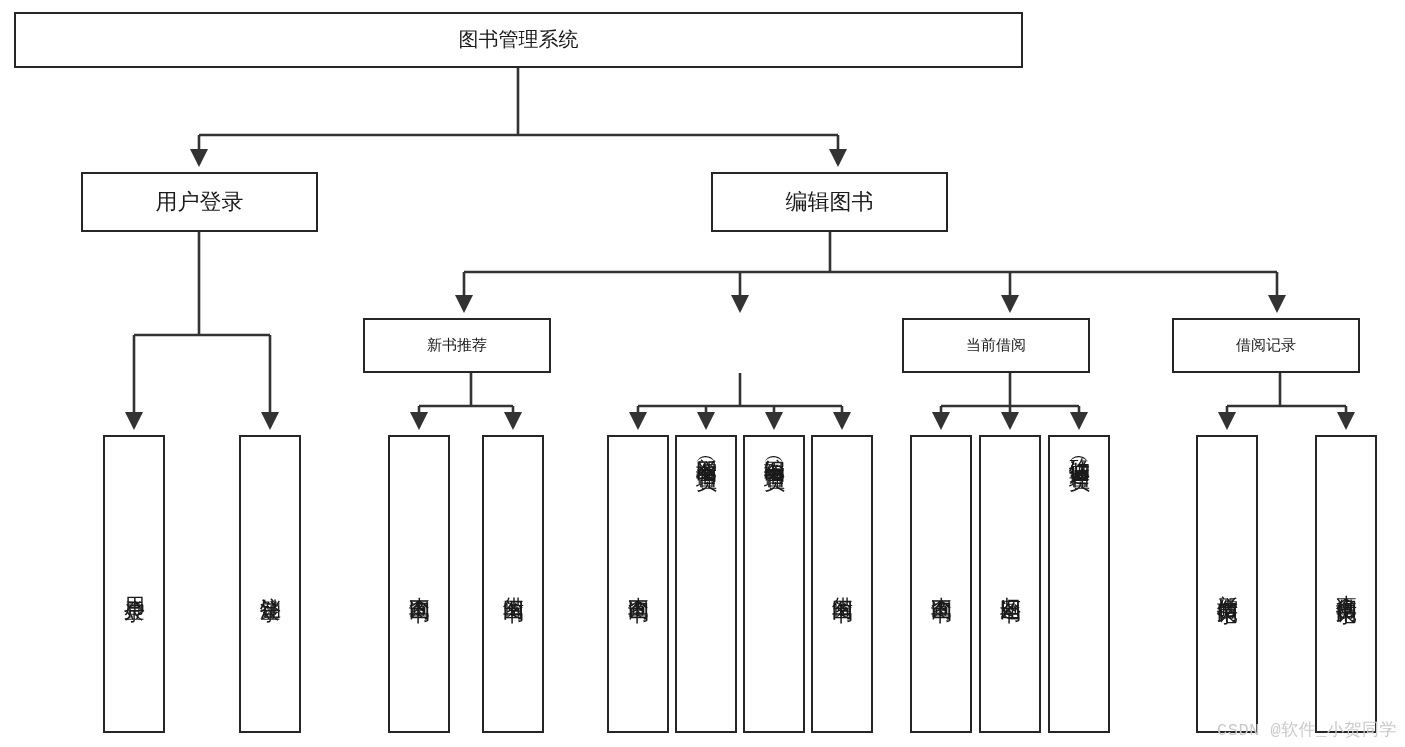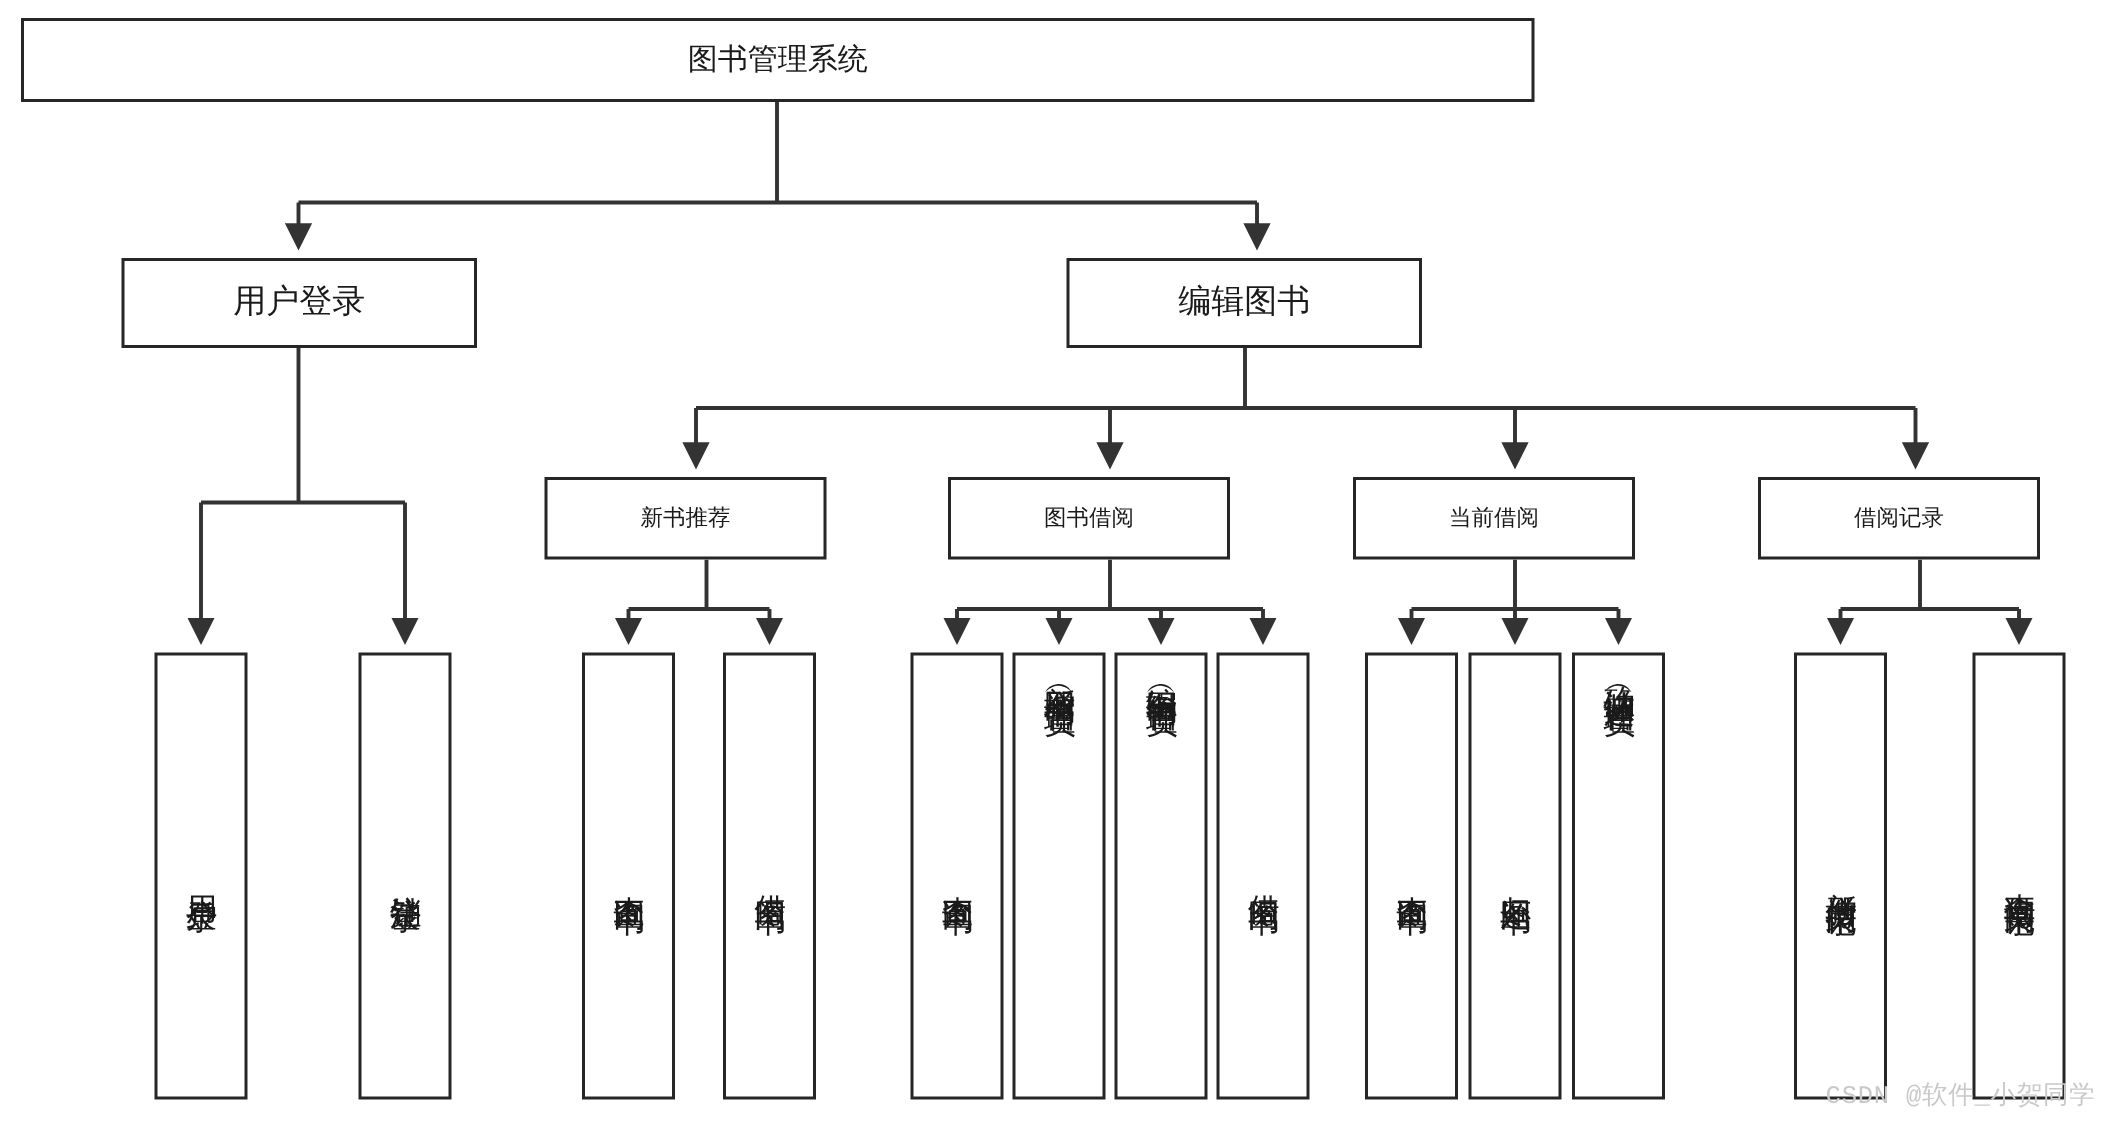--- a/index.html
+++ b/index.html
@@ -165,23 +165,20 @@
   <div class="node lvl1 n-login">
     <span class="node-label">用户登录</span>
   </div>
   <div class="node lvl1 n-bookmgr">
     <span class="node-label">编辑图书</span>
   </div>
 
   <div class="node lvl2 n-new">
     <span class="node-label">新书推荐</span>
   </div>
-  <div class="node lvl2 n-borrow">
-    <span class="node-label">图书借阅</span>
-  </div>
   <div class="node lvl2 n-record">
     <span class="node-label">借阅记录</span>
   </div>
   <div class="node lvl2 n-cur">
     <span class="node-label">当前借阅</span>
   </div>
 
   <div class="node leaf mid" style="left:103px;">
     <span class="node-label">用户登录</span>
   </div>

